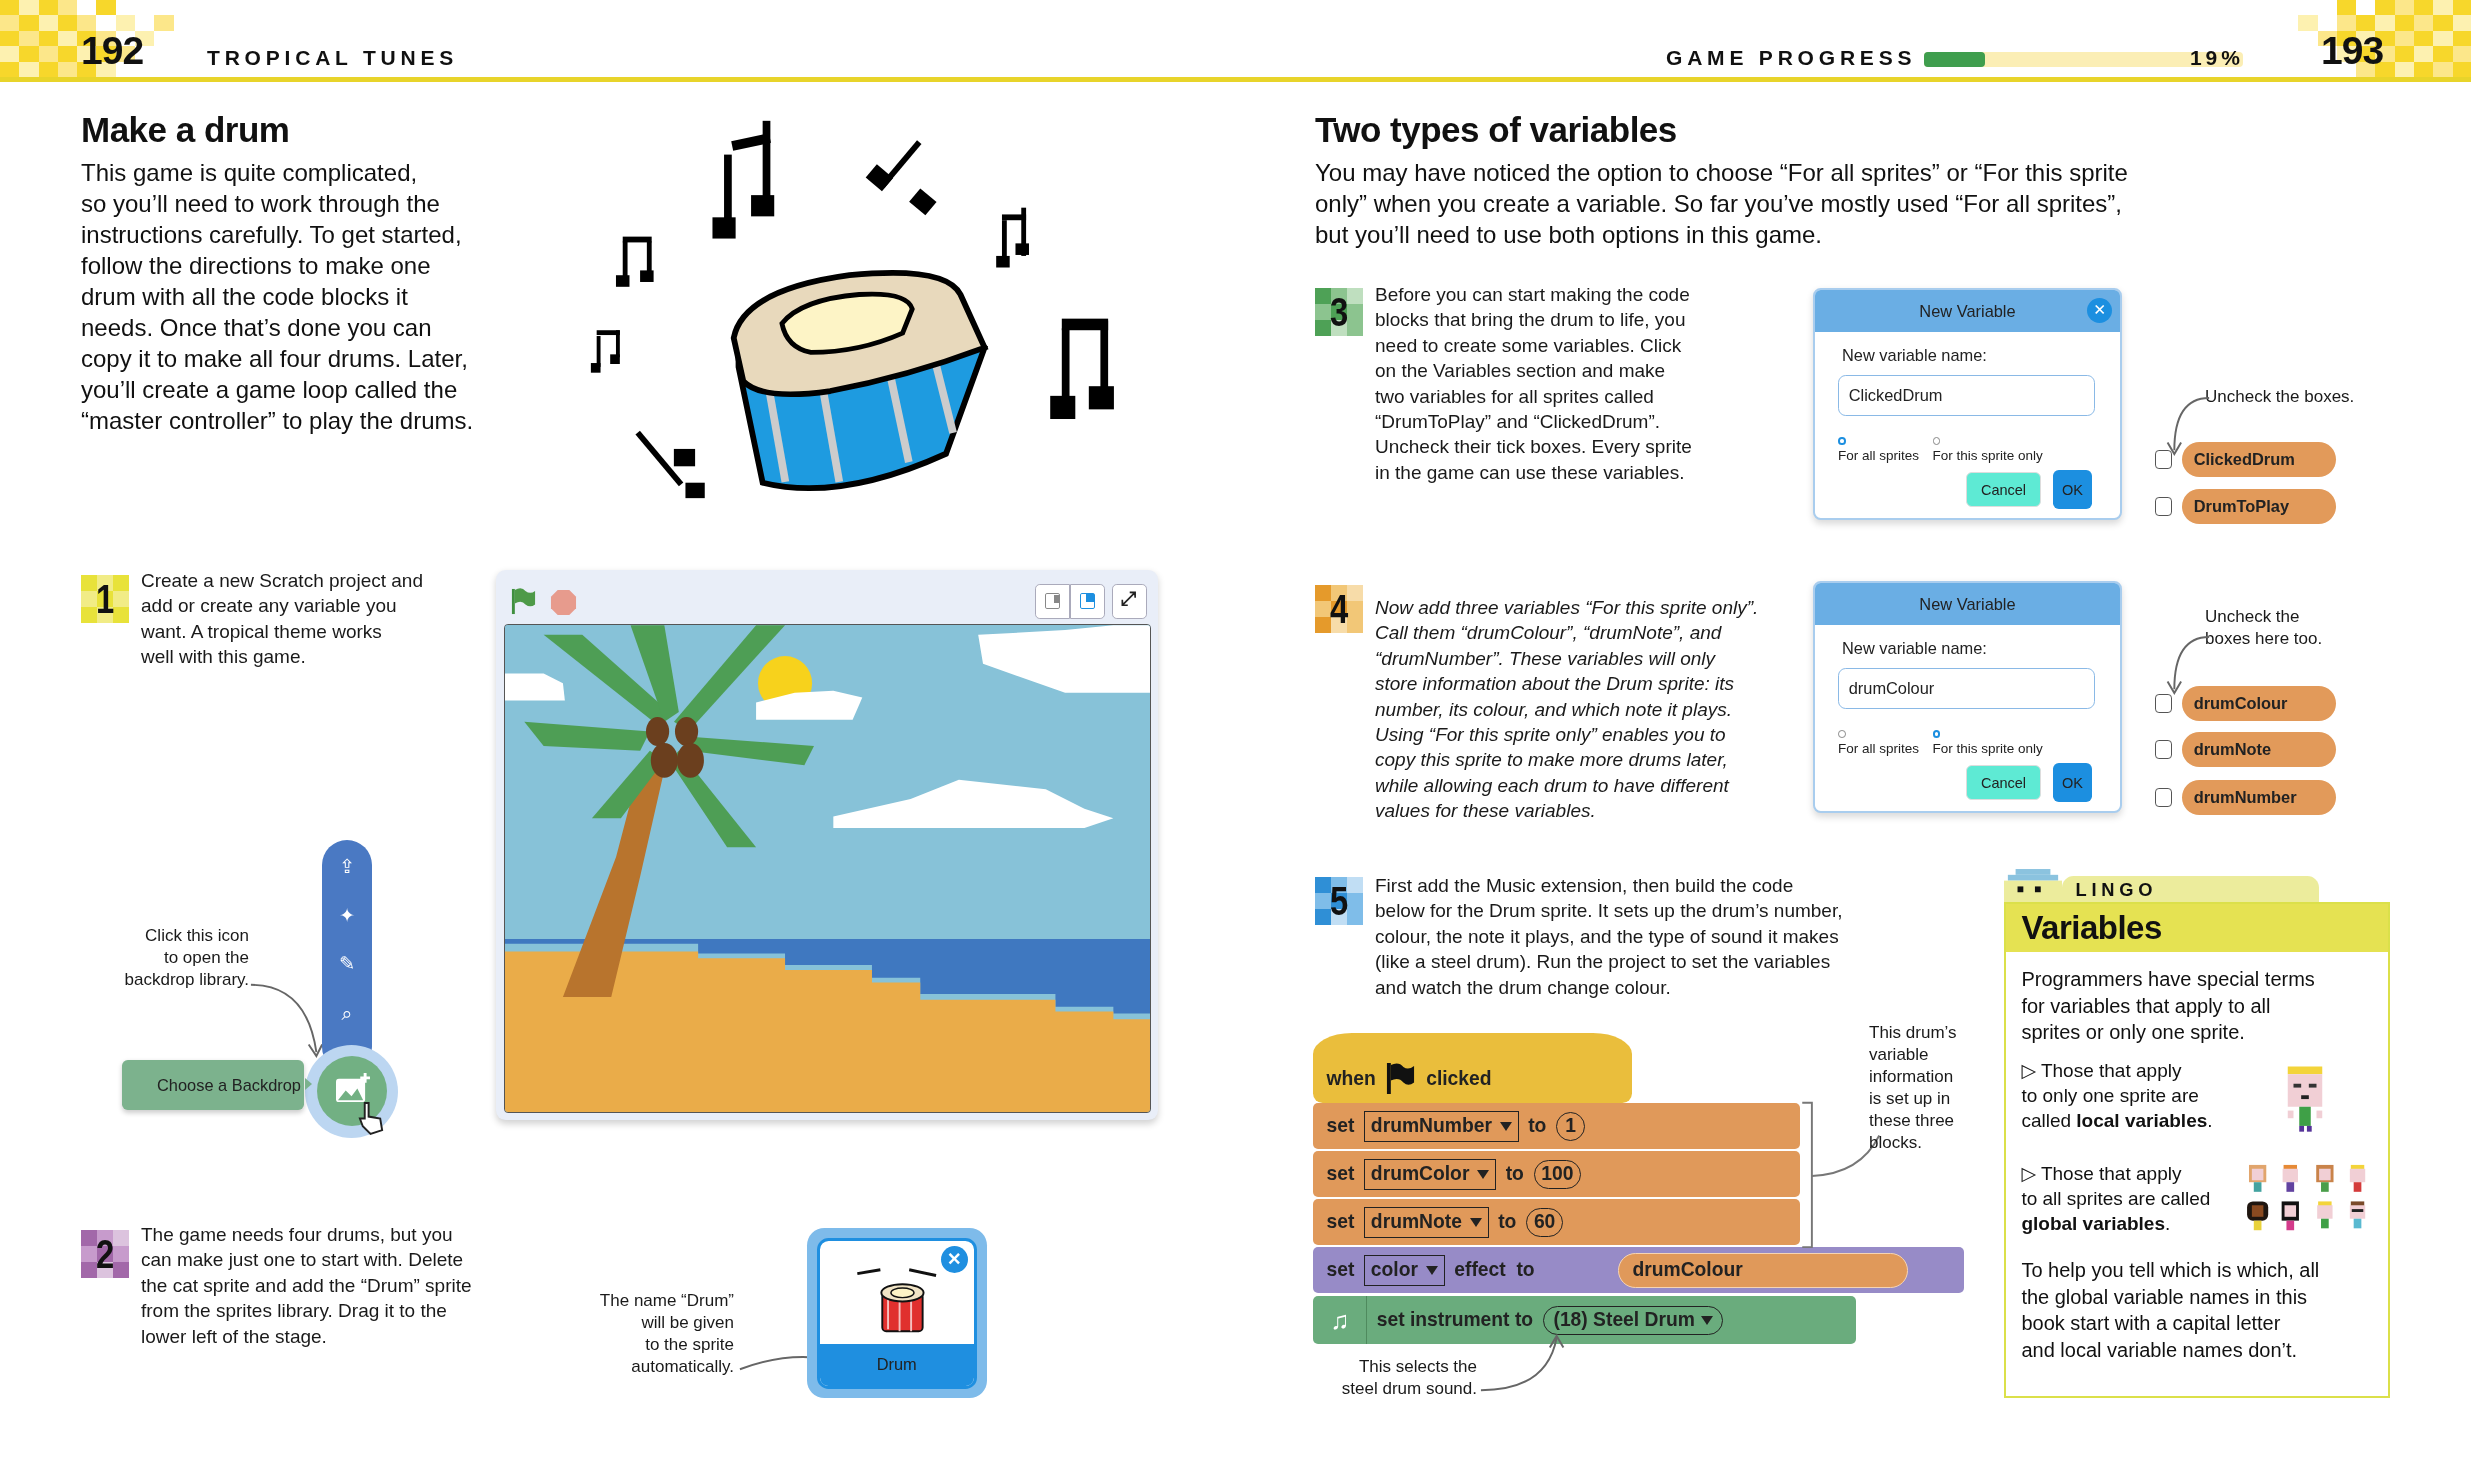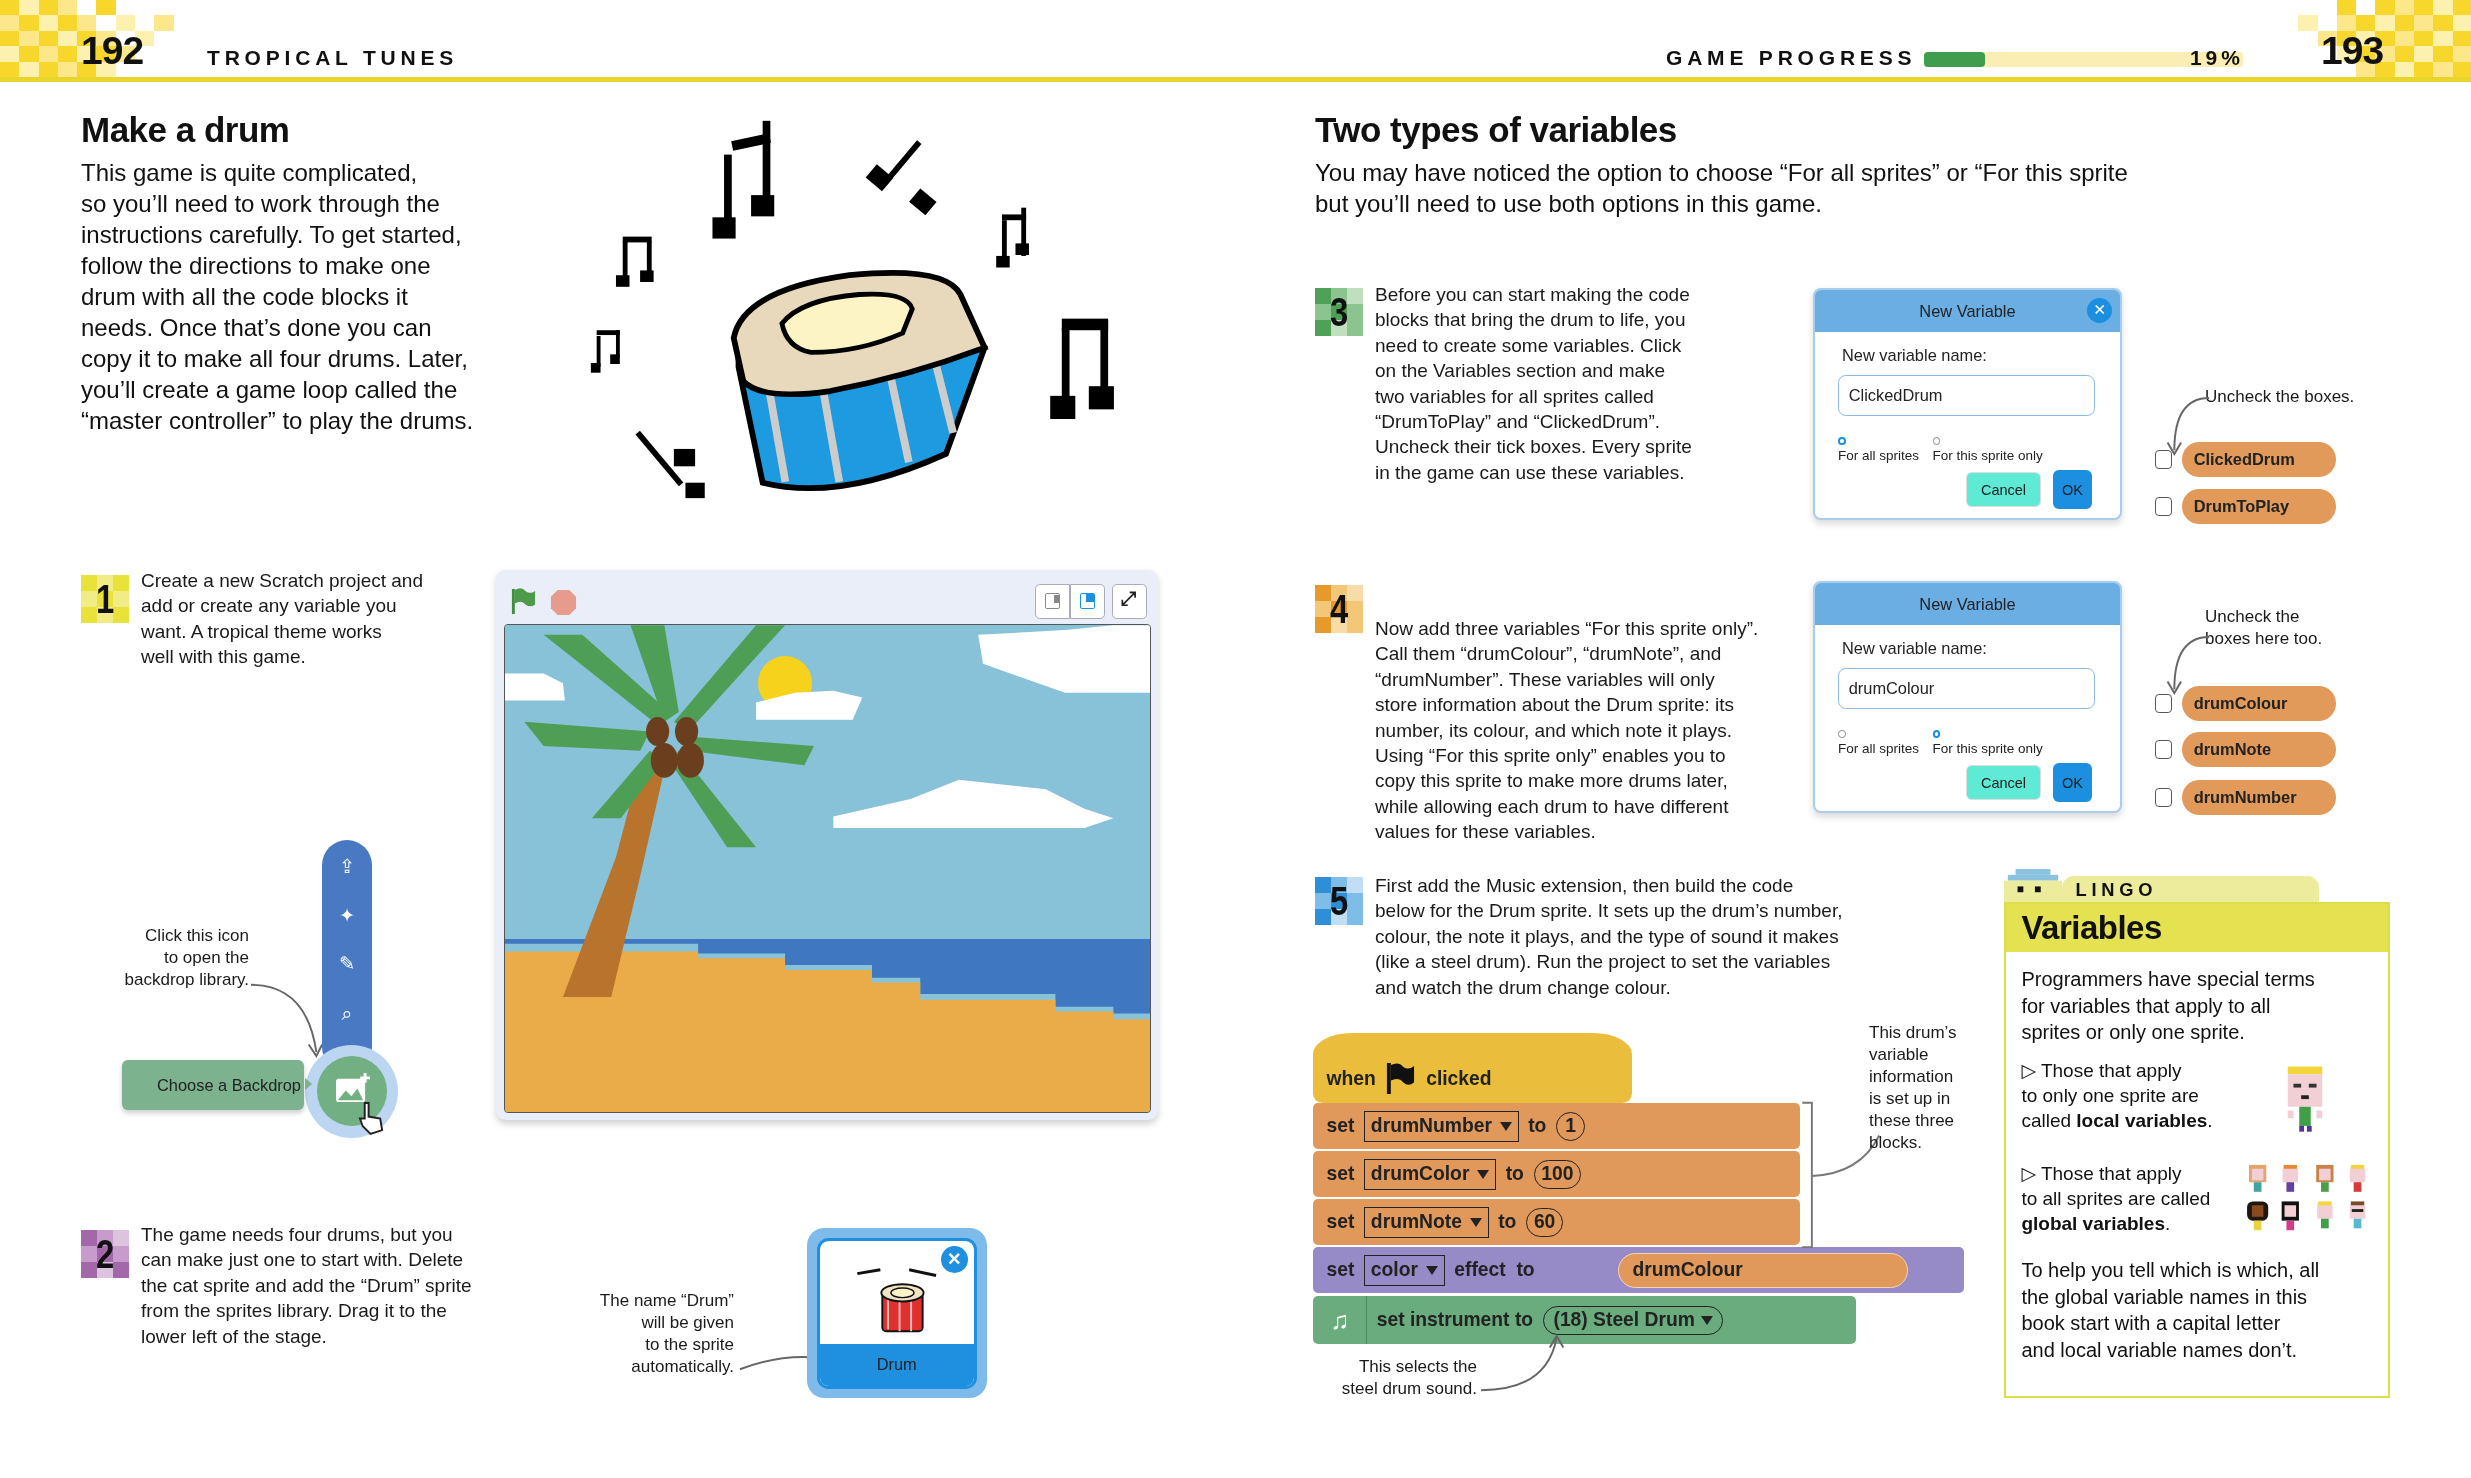--- a/index.html
+++ b/index.html
@@ -397,20 +397,21 @@
       <ellipse cx="49" cy="30" rx="22" ry="9" fill="#f1e4c5" stroke="#111" stroke-width="2"></ellipse>
       <ellipse cx="49" cy="30" rx="12" ry="5" fill="#fdf4c6" stroke="#111" stroke-width="1.5"></ellipse>
     </svg>
     <div class="sprite-label">Drum</div>
   </div>
 </div>
 
 <div class="h2" style="left:1315px; top:110px;">Two types of variables</div>
 <div class="lead" style="left:1315px; top:157px; width:869px;">
   <div>You may have noticed the option to choose “For all sprites” or “For this sprite</div>
+    <div>only” when you create a variable. So far you’ve mostly used “For all sprites”,</div>
     <div>but you’ll need to use both options in this game.</div>
 </div>
 
 <div class="step-badge" style="left:1315px; top:288px;">
   <span style="background:#4ea156"></span>
     <span style="background:#8cc48f"></span>
     <span style="background:#bfdfbf"></span>
   <span style="background:#8cc48f"></span>
     <span style="background:#4ea156"></span>
     <span style="background:#8cc48f"></span>
@@ -468,21 +469,21 @@
     <span style="background:#f2c777"></span>
     <span style="background:#f7dca9"></span>
   <span style="background:#f2c777"></span>
     <span style="background:#e59a2b"></span>
     <span style="background:#f2c777"></span>
   <span style="background:#e59a2b"></span>
     <span style="background:#f7dca9"></span>
     <span style="background:#f2c777"></span>
   <div class="num">4</div>
 </div>
-<div class="step-text" style="left:1375px; top:616px; width:425px;">
+<div class="step-text" style="left:1375px; top:595px; width:425px;font-style:italic;">
   <div>Now add three variables “For this sprite only”.</div>
     <div>Call them “drumColour”, “drumNote”, and</div>
     <div>“drumNumber”. These variables will only</div>
   <div>store information about the Drum sprite: its</div>
     <div>number, its colour, and which note it plays.</div>
     <div>Using “For this sprite only” enables you to</div>
   <div>copy this sprite to make more drums later,</div>
     <div>while allowing each drum to have different</div>
     <div>values for these variables.</div>
 </div>

